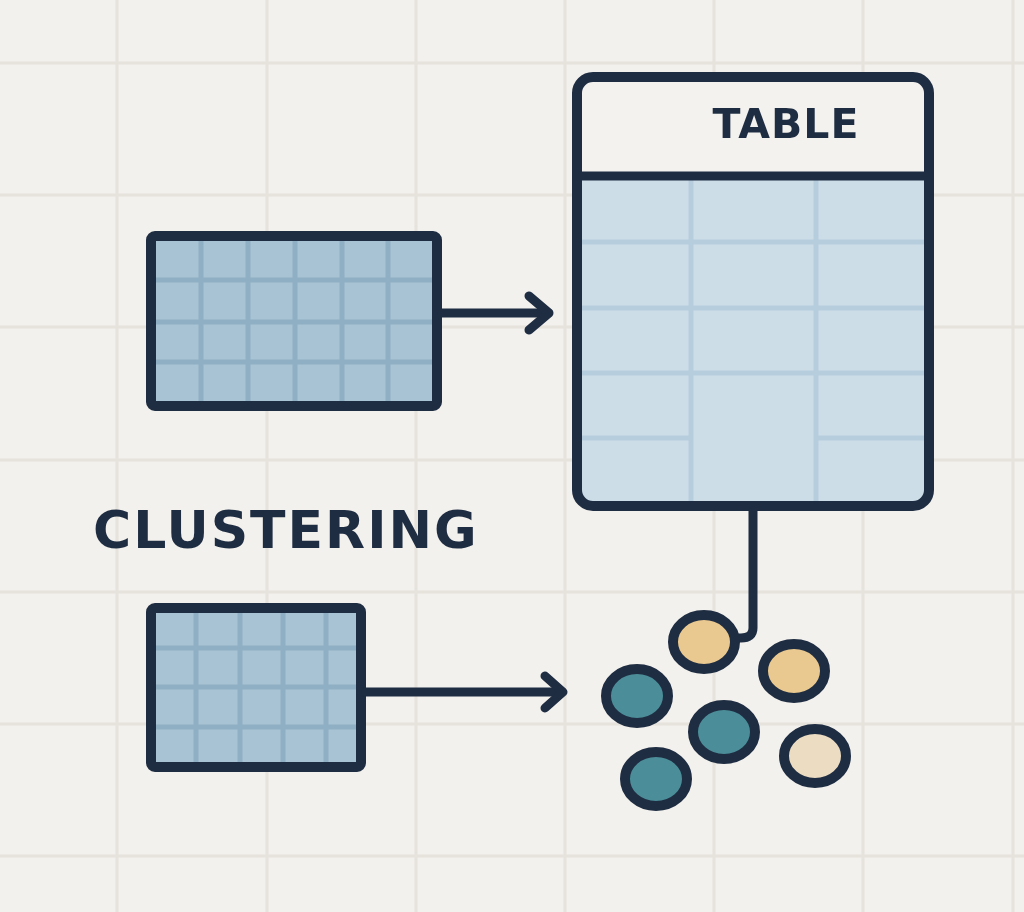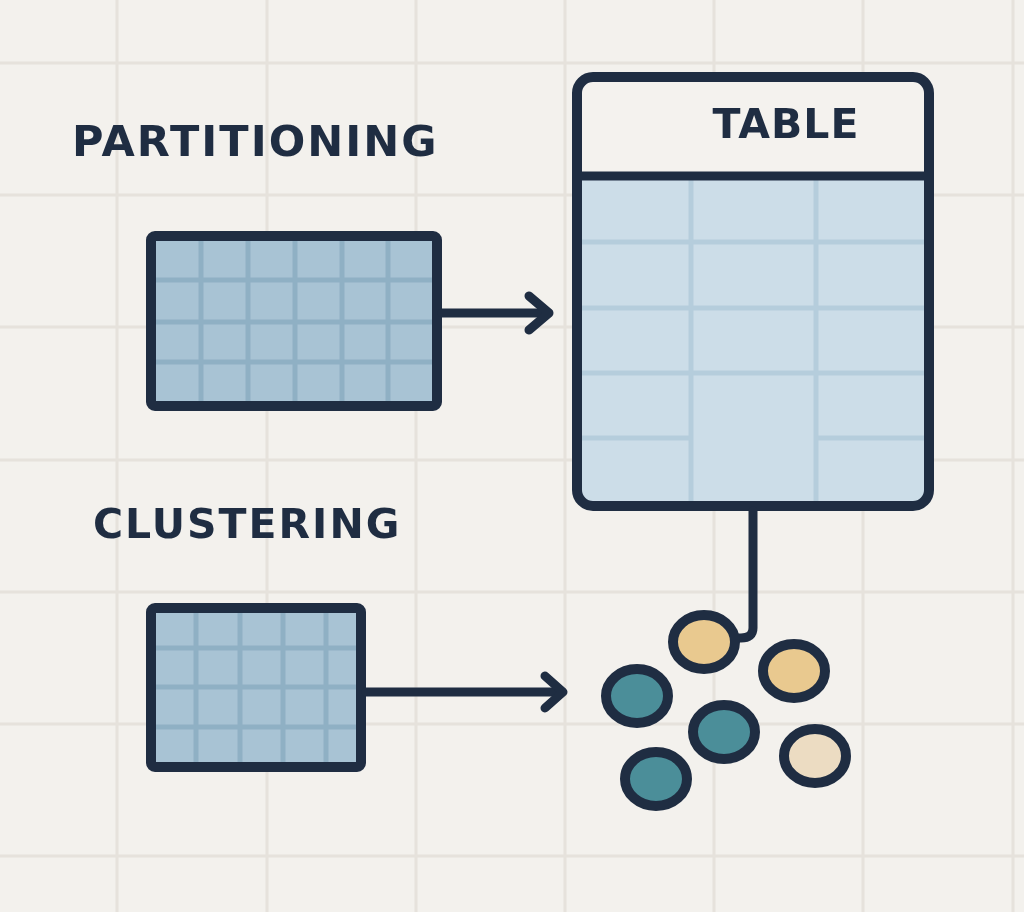--- a/index.html
+++ b/index.html
@@ -9,21 +9,21 @@
     font-family: "DejaVu Sans", "Liberation Sans", sans-serif;
   }
   #canvas { position: absolute; left: 0; top: 0; width: 1024px; height: 912px; }
   .label {
     position: absolute; margin: 0;
     color: #1f2d42; font-weight: bold; letter-spacing: 2px;
     font-family: "DejaVu Sans", sans-serif;
     white-space: nowrap;
   }
   #title-partitioning { left: 72px; top: 116px; font-size: 43px; }
-  #title-clustering   { left: 93px; top: 500px; font-size: 41px; }
+  #title-clustering   { left: 93px; top: 500px; font-size: 52px; }
   #table-title { position: absolute; left: 572px; top: 100px; width: 428px; text-align: center; font-size: 41px; letter-spacing: 1px; }
   #bq-label { position: absolute; left: 690px; top: 418px; width: 126px; text-align: center; font-size: 38px; letter-spacing: 0px;
               background: transparent; }
 </style>
 </head>
 <body>
 
 <div id="canvas">
   <svg width="1024" height="912" viewBox="0 0 1024 912" xmlns="http://www.w3.org/2000/svg">
 
@@ -102,16 +102,15 @@
     <g stroke="#1f2d42" stroke-width="10">
       <ellipse cx="704" cy="642" rx="31" ry="27" fill="#e9c98f"></ellipse>
       <ellipse cx="794" cy="671" rx="31" ry="27" fill="#e9c98f"></ellipse>
       <ellipse cx="637" cy="696" rx="31" ry="27" fill="#4b8e99"></ellipse>
       <ellipse cx="724" cy="732" rx="31" ry="27" fill="#4b8e99"></ellipse>
       <ellipse cx="656" cy="779" rx="31" ry="27" fill="#4b8e99"></ellipse>
       <ellipse cx="815" cy="756" rx="31" ry="27" fill="#ecdcc2"></ellipse>
     </g>
   </svg>
 
-  <h2 id="title-partitioning" class="label">PARTITIONING</h2>
   <h2 id="title-clustering" class="label">CLUSTERING</h2>
   <div id="table-title" class="label">TABLE</div>
 </div>
 
 </body></html>

